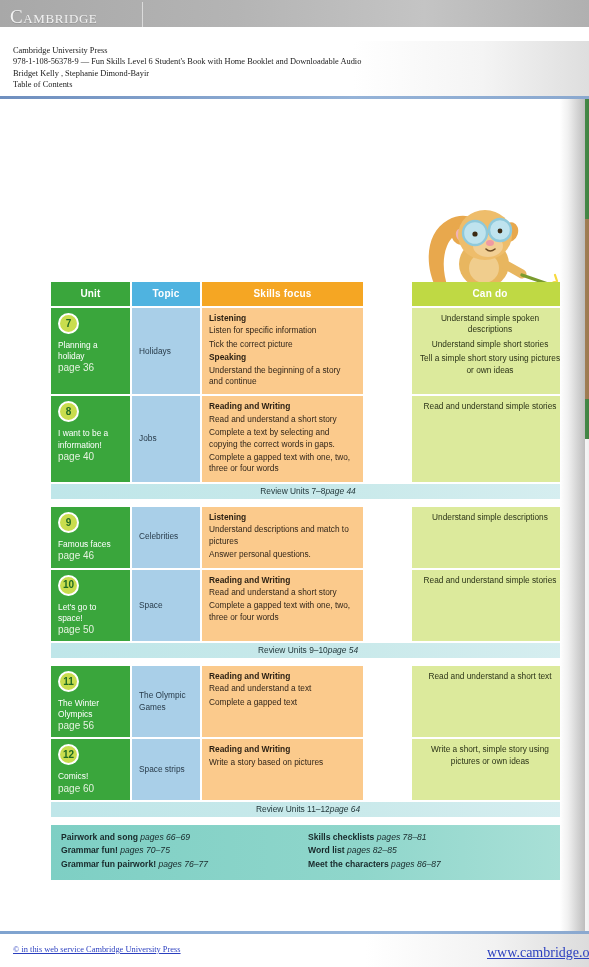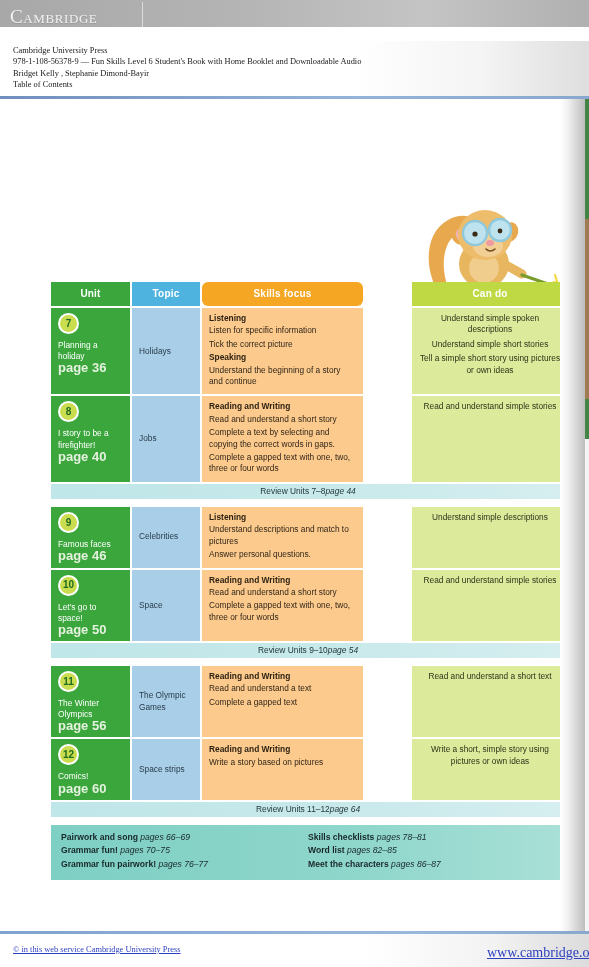--- a/index.html
+++ b/index.html
@@ -85,41 +85,41 @@
   .gap { flex: 0 0 2px; width: 2px; background: #ffffff; }
 
   
   .hrow .tcell {
     height: 24px; display: flex; align-items: center; justify-content: center;
     color: #ffffff; font-weight: 700; font-size: 10px; letter-spacing: .2px;
     padding: 0;
   }
   .h-unit  { background: #3aa63c; }
   .h-topic { background: #4fb3e0; }
-  .h-skill { background: #f5a623; border-radius: 6px; }
+  .h-skill { background: #f5a623; }
   .h-can   { background: #bfd944; }
   .h-extra { background: #e05578; position: relative; overflow: hidden; }
 
   
   .b-unit  { background: #3aa63c; color: #ffffff; }
   .b-topic { background: #a9cfe8; color: #283b4a; }
   .b-skill { background: #fbca8c; color: #32261a; }
   .b-can   { background: #dcea9c; color: #2c3418; }
   .b-extra { background: #eda8ad; color: #3a2226;
              display:flex; align-items:center; justify-content:center; }
 
   .unit-badge {
     width: 21px; height: 21px; border-radius: 50%;
     background: #c9dd4e; border: 2px solid #ffffff;
     display: flex; align-items: center; justify-content: center;
     color: #1f6b22; font-weight: 700; font-size: 10px;
     margin-bottom: 6px;
   }
   .unit-title { font-weight: 400; font-size: 8.4px; line-height: 11.2px; color:#ffffff; }
-  .unit-page  { font-weight: 700; font-size: 13px; line-height: 12px; color:#e5f2df; }
+  .unit-page  { font-weight: 400; font-size: 10px; line-height: 12px; color:#e5f2df; }
 
   .sk-head { font-weight: 700; font-size: 8.4px; margin-bottom: 1px; color:#2a1f12; }
   .sk-item { margin-bottom: 2px; }
   .can-item { margin-bottom: 3px; text-align: center; }
 
   .topic-mid { display: flex; align-items: center; }
 
   
   .review {
     width: 514px; height: 15px; margin-bottom: 8px;
@@ -263,21 +263,21 @@
               <div class="can-item">Understand simple spoken descriptions</div>
               <div class="can-item">Understand simple short stories</div>
               <div class="can-item">Tell a simple short story using pictures or own ideas</div>
             </div>
             <div class="gap"></div>
             <div class="tcell c-extra b-extra"></div>
           </div>
           <div class="trow">
             <div class="tcell c-unit b-unit">
               <div class="unit-badge">8</div>
-              <div class="unit-title">I story to be a firefighter!</div>
+              <div class="unit-title">I want to be a information!</div>
               <div class="unit-page">page 40</div>
             </div>
             <div class="gap"></div>
             <div class="tcell c-topic b-topic topic-mid">
               <span>Jobs</span>
             </div>
             <div class="gap"></div>
             <div class="tcell c-skill b-skill">
               <div class="sk-head">Reading and Writing</div>
               <div class="sk-item">Read and understand a short story</div>

